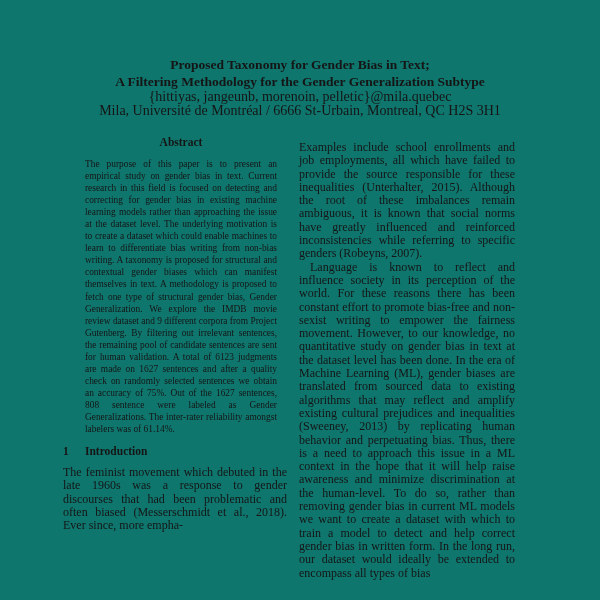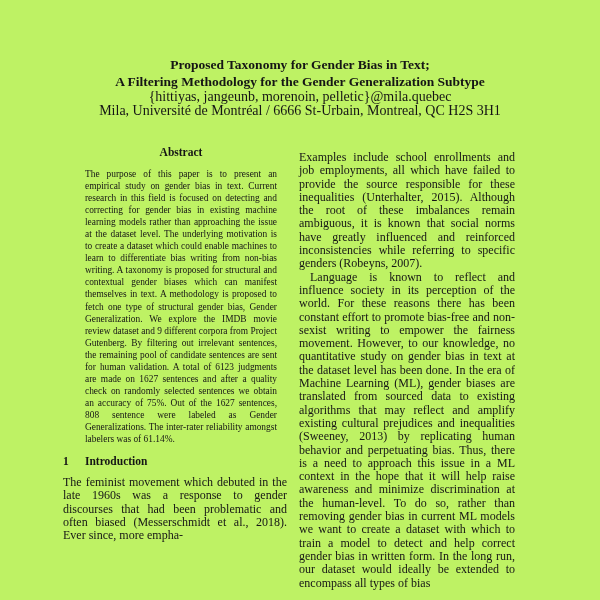--- a/index.html
+++ b/index.html
@@ -1,21 +1,21 @@
 <!DOCTYPE html>
 <html><head>
 <meta charset="utf-8">
 <style>
   html, body { margin: 0; padding: 0; background: #ffffff; }
   .page {
     position: relative;
     width: 600px;
     height: 600px;
     box-sizing: border-box;
-    background: #bef264;
+    background: #0f766e;
     overflow: hidden;
     padding-top: 56px;
     font-family: "Liberation Serif", serif;
     color: #151515;
   }
   .title {
     text-align: center;
     font-size: 13.5px;
     font-weight: bold;
     line-height: 17px;
@@ -29,21 +29,21 @@
   }
   .author-name { font-weight: bold; }
   .author-sep { font-weight: normal; padding: 0 2px; }
   .meta-line {
     text-align: center;
     font-size: 14px;
     line-height: 13.5px;
   }
   .columns {
     display: flex;
-    margin-top: 29px;
+    margin-top: 19px;
     padding-left: 63px;
   }
   .col-left  { width: 224px; margin-right: 12px; }
   .col-right { width: 216px; padding-top: 5px; }
   .abstract-block { margin-left: 22px; margin-right: 10px; }
   .abstract-heading {
     text-align: center;
     font-weight: bold;
     font-size: 11.5px;
     margin: 0 0 10px 0;

